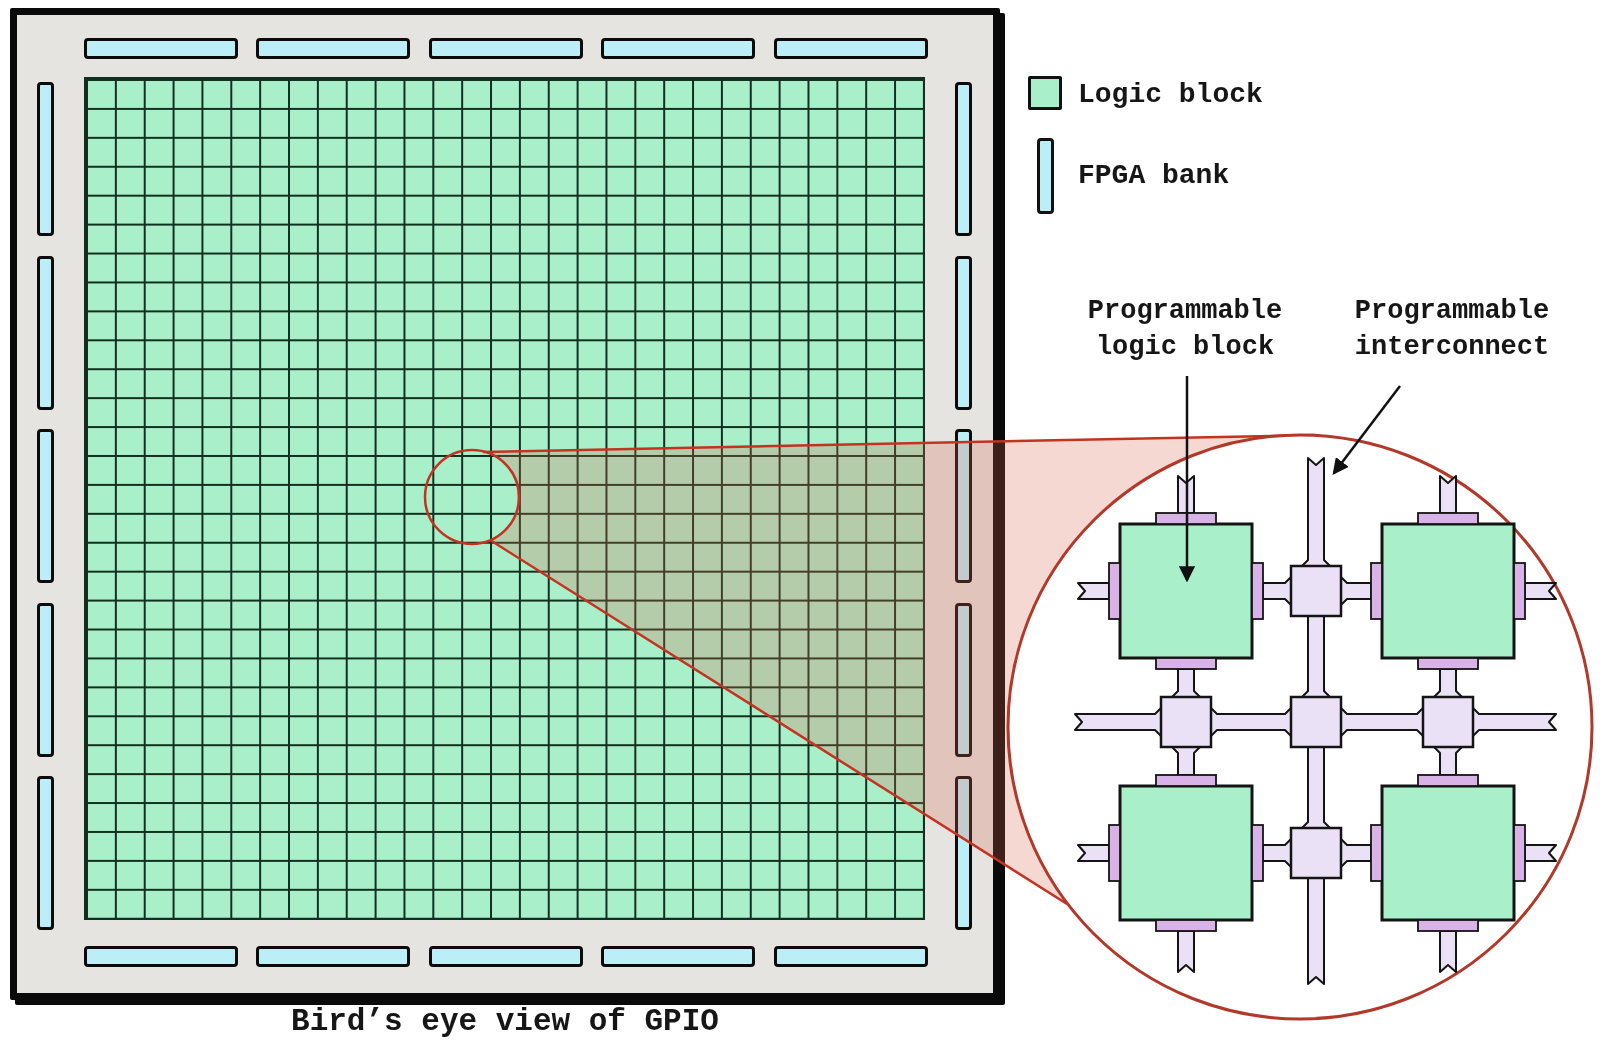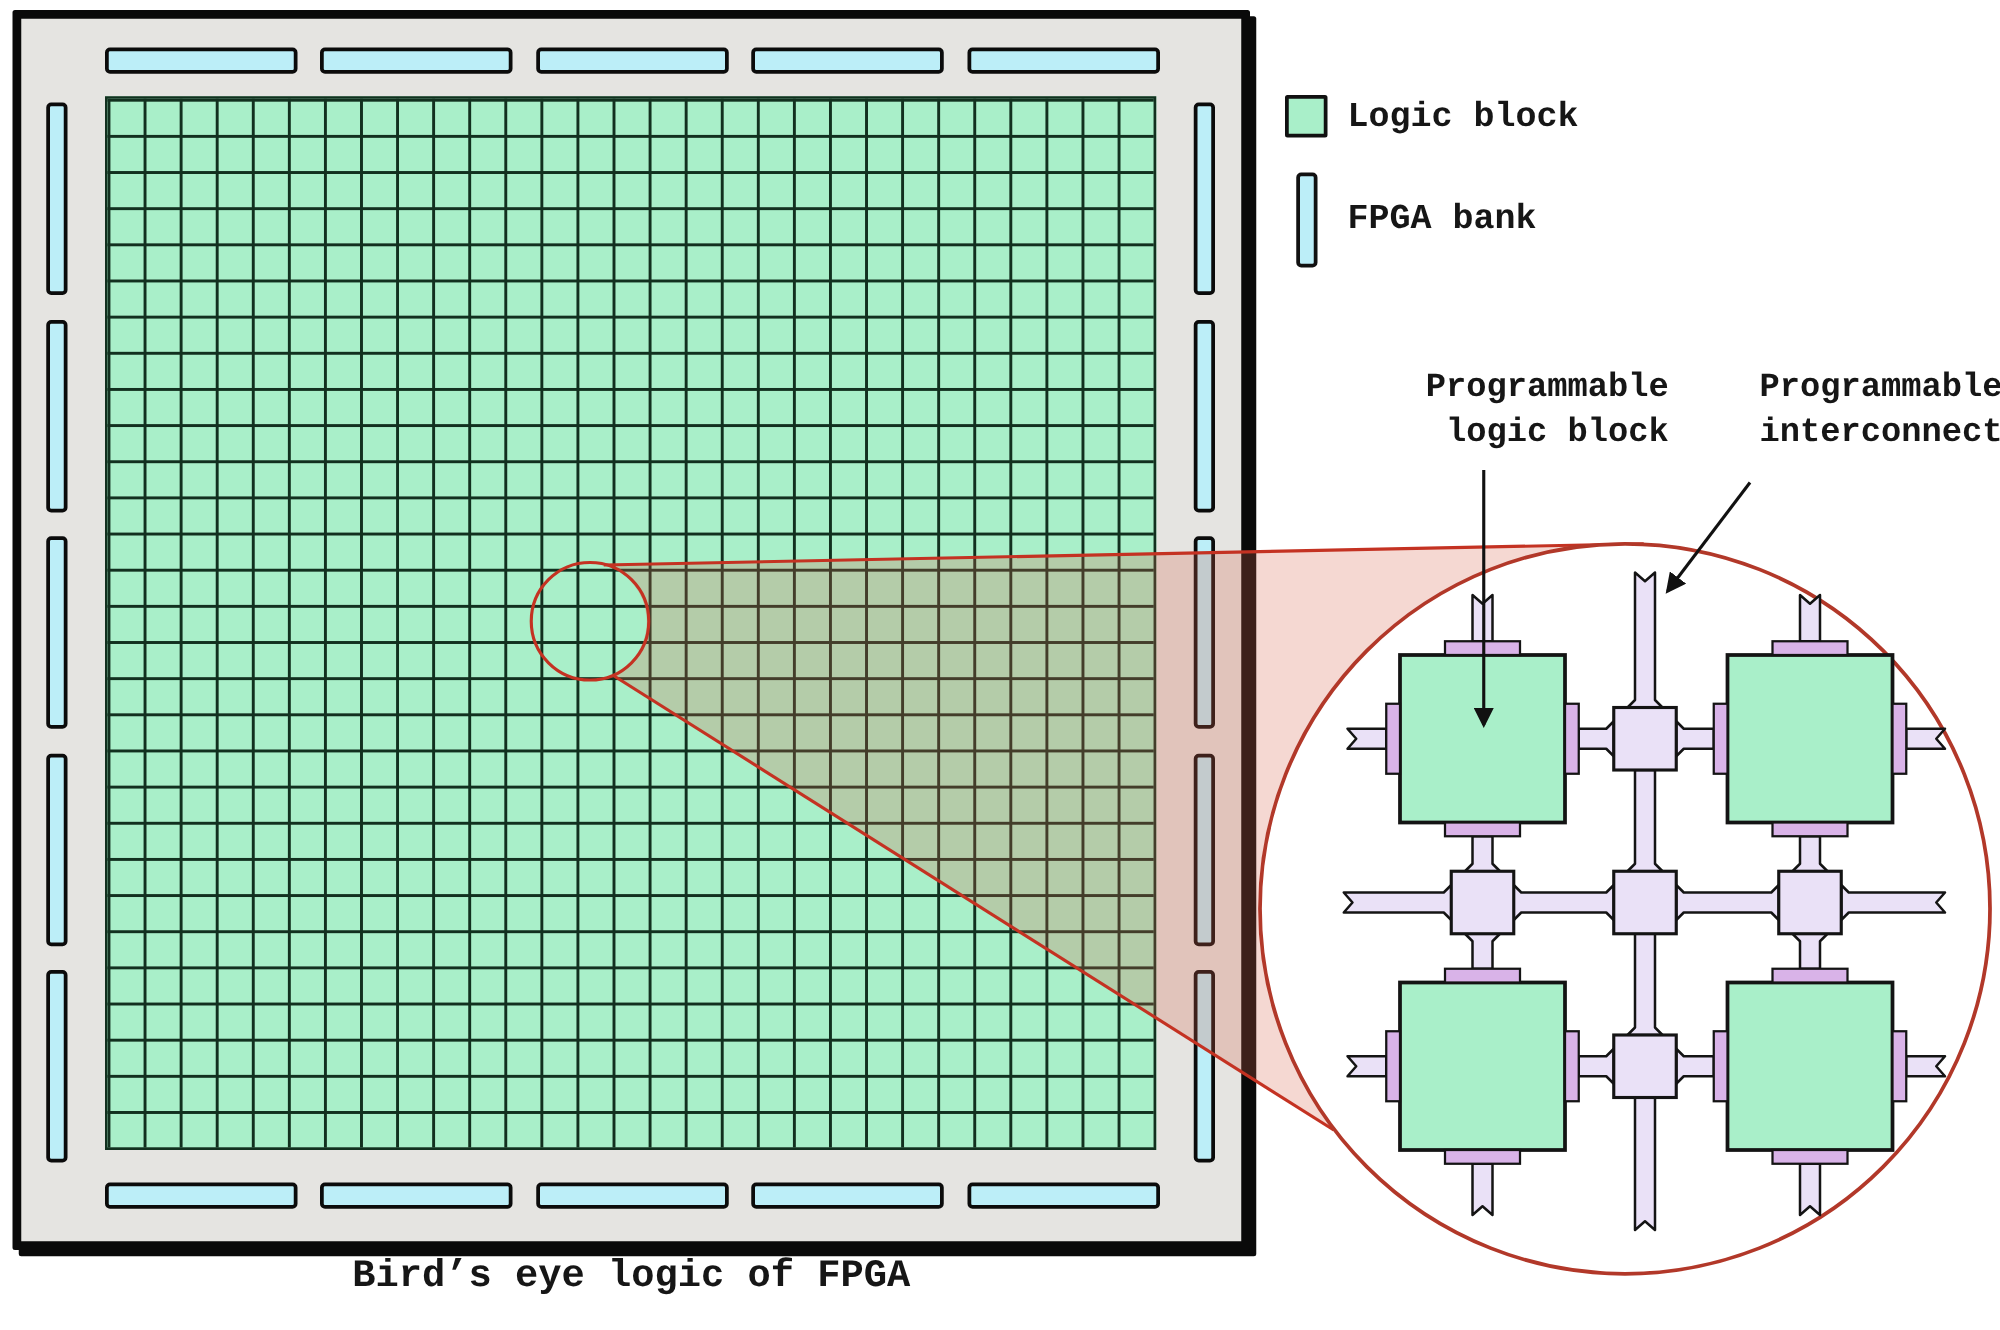--- a/index.html
+++ b/index.html
@@ -42,21 +42,21 @@
   }
   .legend-swatch-green{
     position:absolute;left:1028px;top:76px;width:34px;height:34px;
     background:var(--logic-green);border:3px solid #111;border-radius:2px;box-sizing:border-box;
   }
   .legend-swatch-cyan{
     position:absolute;left:1037px;top:138px;width:17px;height:76px;
     background:var(--gpio);border:3px solid #111;border-radius:4px;box-sizing:border-box;
   }
   .callout{
-    position:absolute;top:293px;width:300px;text-align:right;
+    position:absolute;top:293px;width:300px;text-align:center;
     font-weight:bold;font-size:27px;line-height:36px;
   }
   .callout span{display:block;}
   .caption{
     position:absolute;left:10px;top:1004px;width:990px;text-align:center;
     font-weight:bold;font-size:31px;
   }
 </style>
 </head>
 <body>
@@ -166,15 +166,15 @@
 
   <div class="callout" style="left:1035px;">
     <span>Programmable</span>
     <span>logic block</span>
   </div>
   <div class="callout" style="left:1302px;">
     <span>Programmable</span>
     <span>interconnect</span>
   </div>
 
-  <div class="caption">Bird’s eye logic of FPGA</div>
+  <div class="caption">Bird’s eye view of GPIO</div>
 
 </div>
 
 </body></html>

